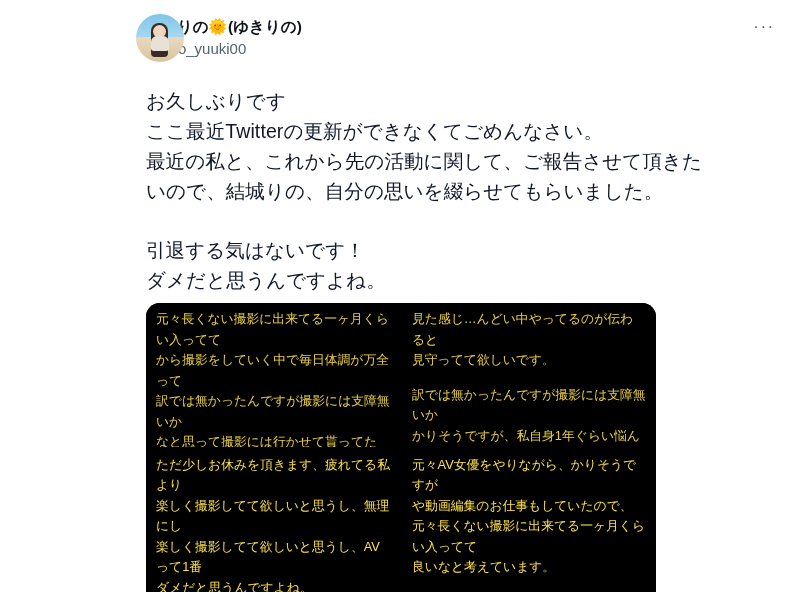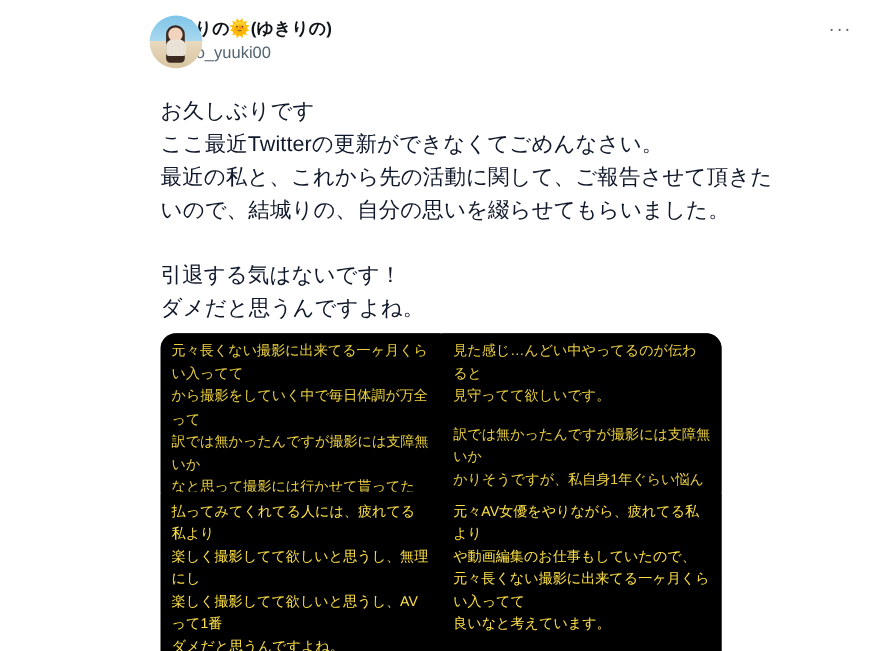--- a/index.html
+++ b/index.html
@@ -195,27 +195,27 @@
         <p>なと思って撮影には行かせて貰ってたんで</p>
       </div>
     <div class="media-cell cell-fade-top">
         <p>見た感じ…んどい中やってるのが伝わると</p>
         <p>見守ってて欲しいです。</p>
         <div class="blank"></div>
         <p>訳では無かったんですが撮影には支障無いか</p>
         <p>かりそうですが、私自身1年ぐらい悩んでい</p>
       </div>
     <div class="media-cell">
-        <p>払ってみてくれてる人には、疲れてる私より</p>
+        <p>ただ少しお休みを頂きます、疲れてる私より</p>
         <p>楽しく撮影してて欲しいと思うし、無理にし</p>
         <p>楽しく撮影してて欲しいと思うし、AVって1番</p>
         <p>ダメだと思うんですよね。</p>
       </div>
     <div class="media-cell">
-        <p>元々AV女優をやりながら、疲れてる私より</p>
+        <p>元々AV女優をやりながら、かりそうですが</p>
         <p>や動画編集のお仕事もしていたので、</p>
         <p>元々長くない撮影に出来てる一ヶ月くらい入ってて</p>
         <p>良いなと考えています。</p>
         <div class="blank"></div>
         <p>業界関係者様、パンビのマネージャーさんた</p>
       </div>
   </div>
 
 </div>
 

